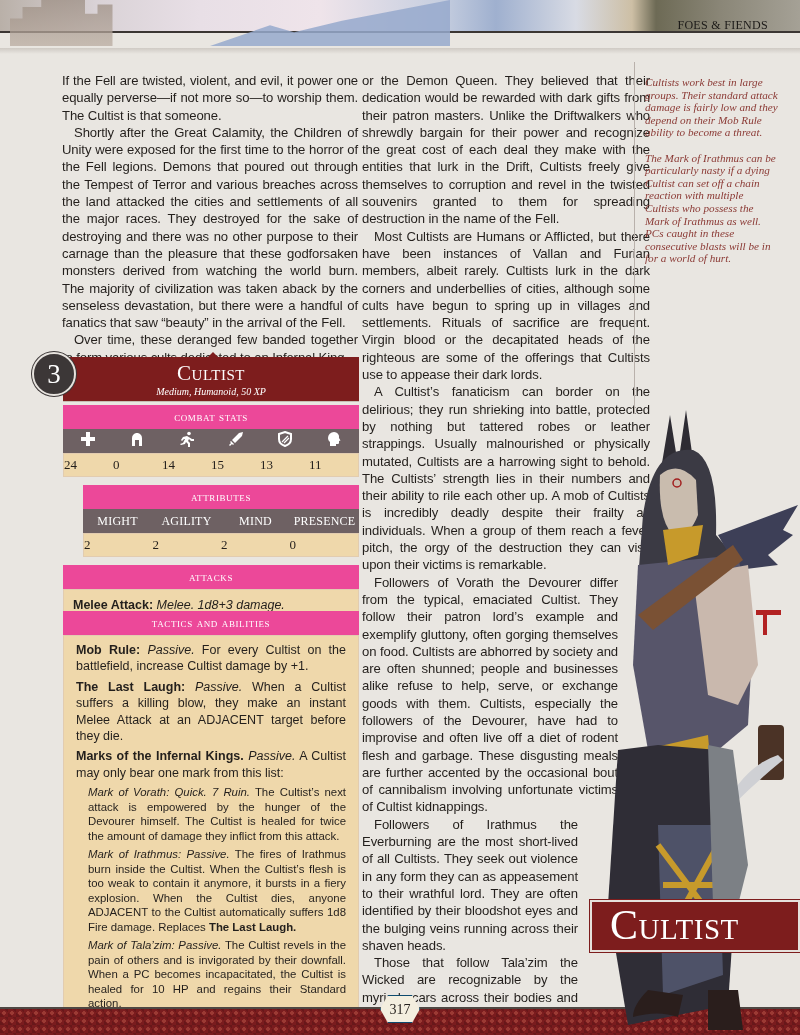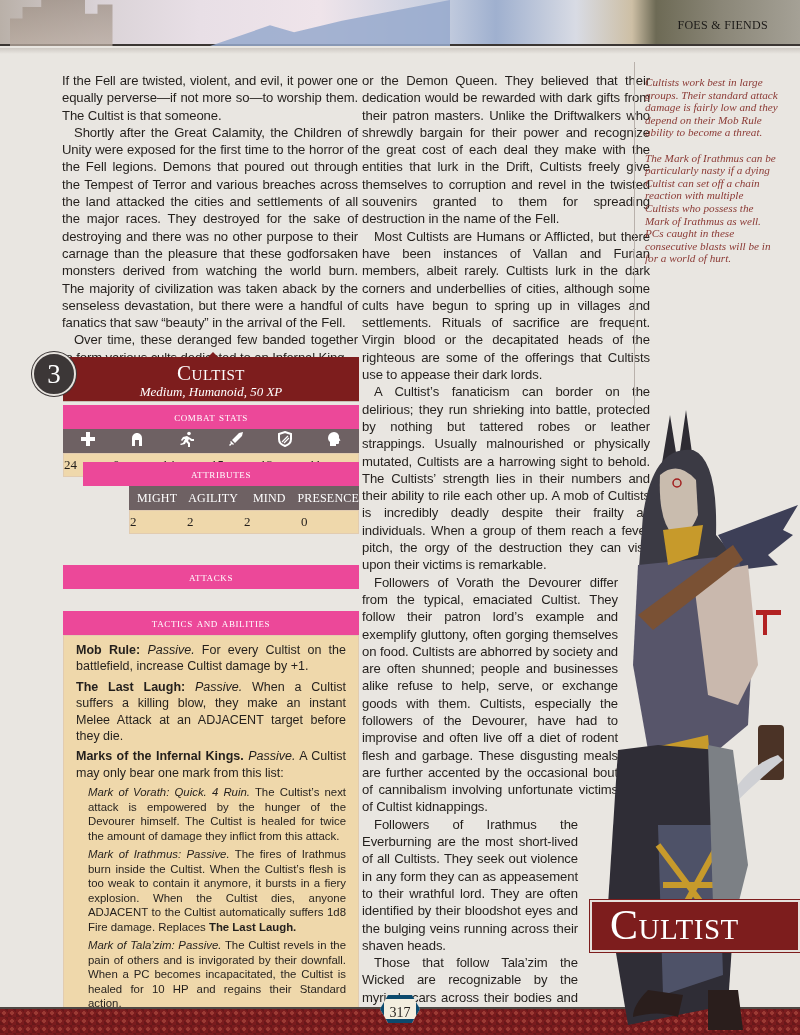--- a/index.html
+++ b/index.html
@@ -5,21 +5,21 @@
   * { box-sizing: border-box; margin: 0; padding: 0; }
   html, body { width: 800px; height: 1035px; overflow: hidden; }
   body {
     position: relative;
     background: #e9e6e1;
     font-family: "Liberation Serif", "DejaVu Serif", serif;
     color: #231f1c;
   }
   
   .header {
-    position: absolute; left: 0; top: 0; width: 800px; height: 46px;
+    position: absolute; left: 0; top: 0; width: 800px; height: 33px;
     background: linear-gradient(90deg, #b9b0a8 0%, #d9d2d6 12%, #e8dfe6 25%, #efe4ea 40%, #c7cfe0 55%, #9fb0cf 62%, #d8dbe4 72%, #cdbfa5 79%, #6d6a55 82%, #8a8677 90%, #a5a196 100%);
     border-bottom: 2px solid #3b3633;
   }
   .header .castle {
     position: absolute; left: 10px; top: 0; width: 125px; height: 46px;
     background: linear-gradient(180deg, #9d8f84, #b9aba0);
     opacity: 0.75;
     clip-path: polygon(0 100%, 0 40%, 10% 40%, 10% 15%, 25% 15%, 25% 0, 60% 0, 60% 30%, 70% 30%, 70% 10%, 82% 10%, 82% 100%);
   }
   .header .mountain {
@@ -68,38 +68,38 @@
     color: #fff; font-size: 27px; line-height: 40px; text-align: center;
     font-family: "Liberation Serif", serif; z-index: 3;
   }
   .stat-title {
     position: absolute; left: 63px; top: 357px; width: 296px; height: 44px;
     background: #7d1d1d; color: #fff; text-align: center;
     box-shadow: 0 1px 0 #c7bfb4;
   }
   .stat-title .notch { position:absolute; left:145px; top:-5px; width:0; height:0; border-left:5px solid transparent; border-right:5px solid transparent; border-bottom:5px solid #7d1d1d; }
   .stat-title .name { font-size: 21px; line-height: 24px; padding-top: 4px; font-variant: small-caps; letter-spacing: 0.5px; }
-  .stat-title .sub { font-size: 13px; font-style: italic; line-height: 13px; }
+  .stat-title .sub { font-size: 10px; font-style: italic; line-height: 13px; }
 
   .panel { position: absolute; left: 63px; width: 296px; }
   .panel-head {
     background: #ec4899; color: #fff; text-align: center;
     font-size: 13px; letter-spacing: 0.6px; font-variant: small-caps; height: 24px; line-height: 24px;
     text-transform: lowercase;
   }
   .panel-sub {
     background: #6e6163; color: #fff; height: 24px;
     display: grid; align-items: center; text-align: center;
   }
   .panel-vals {
     background: #efd8ab; height: 24px; display: grid; align-items: center; text-align: left;
     font-size: 13px; border: 1px solid #e2ccb0;
   }
   .combat .panel-sub, .combat .panel-vals { grid-template-columns: repeat(6, 1fr); }
-  .attr .panel-sub, .attr .panel-vals { grid-template-columns: repeat(4, 1fr); margin-left: 46px; }
+  .attr .panel-sub, .attr .panel-vals { grid-template-columns: repeat(4, 1fr); }
   .attr .panel-sub span { font-size: 12px; letter-spacing: 0.2px; }
   .ico { display: inline-block; width: 16px; height: 16px; }
   .panel-text {
     background: #efd8ab; padding: 6px 12px; border: 1px solid #e2ccb0;
     font-family: "Liberation Sans", sans-serif; font-size: 12.5px; line-height: 16.4px; text-align: justify;
   }
   .panel-text b { font-weight: bold; }
   .panel-text p { margin-bottom: 4px; }
   .panel-text .mark { padding-left: 12px; font-size: 11.4px; line-height: 14.5px; margin-bottom: 4px; }
 
@@ -119,21 +119,21 @@
     position: absolute; left: 0; top: 1007px; width: 800px; height: 28px;
     background-color: #7a1c1e;
     background-image:
       radial-gradient(circle at 50% 50%, #9b3a34 1.6px, transparent 2px),
       linear-gradient(45deg, rgba(0,0,0,0.15) 25%, transparent 25%, transparent 75%, rgba(0,0,0,0.15) 75%);
     background-size: 8px 8px, 8px 8px;
     border-top: 2px solid #4e4743;
   }
   .page-num {
     position: absolute; left: 380px; top: 995px; width: 40px; height: 28px;
-    background: #f3eedf; border: 4px solid #0c4a6e; z-index: 2;
+    background: #f3eedf; border: 1px solid #0c4a6e; z-index: 2;
     clip-path: polygon(20% 0, 80% 0, 100% 50%, 80% 100%, 20% 100%, 0 50%);
     text-align: center; font-size: 14px; line-height: 28px; font-family: "Liberation Serif", serif;
   }
 </style>
 </head>
 <body>
 
 <div class="header">
   <div class="castle"></div>
   <div class="mountain"></div>
@@ -195,38 +195,42 @@
   <div class="panel-vals">
     <span>24</span>
     <span>0</span>
     <span>14</span>
     <span>15</span>
     <span>13</span>
     <span>11</span>
   </div>
 </div>
 
-<div class="panel attr" style="top:462px;padding-left:20px;">
+<div class="panel attr" style="top:485px;padding-left:20px;">
   <div class="panel-head">Attributes</div>
   <div class="panel-sub" style="text-transform:uppercase;">
     <span>Might</span>
     <span>Agility</span>
     <span>Mind</span>
     <span>Presence</span>
   </div>
   <div class="panel-vals">
     <span>2</span>
     <span>2</span>
     <span>2</span>
     <span>0</span>
   </div>
 </div>
 
 <div class="panel" style="top:565px;">
   <div class="panel-head">Attacks</div>
+  <div class="panel-text" style="padding:7px 9px;">
+    <b>Melee Attack:</b>
+    <i>Melee. 1d8+3 damage.</i>
+  </div>
 </div>
 
 <div class="panel" style="top:611px;">
   <div class="panel-head">Tactics and Abilities</div>
   <div class="panel-text">
     <p>
       <b>Mob Rule:</b>
       <i>Passive.</i>
       <span>For every Cultist on the battlefield, increase Cultist damage by +1.</span>
     </p>
@@ -234,21 +238,21 @@
       <b>The Last Laugh:</b>
       <i>Passive.</i>
       <span>When a Cultist suffers a killing blow, they make an instant Melee Attack at an ADJACENT target before they die.</span>
     </p>
     <p>
       <b>Marks of the Infernal Kings.</b>
       <i>Passive.</i>
       <span>A Cultist may only bear one mark from this list:</span>
     </p>
     <p class="mark">
-      <i>Mark of Vorath: Quick. 4 Ruin.</i>
+      <i>Mark of Vorath: Quick. 7 Ruin.</i>
       <span>The Cultist’s next attack is empowered by the hunger of the Devourer himself. The Cultist is healed for twice the amount of damage they inflict from this attack.</span>
     </p>
     <p class="mark">
       <i>Mark of Irathmus: Passive.</i>
       <span>The fires of Irathmus burn inside the Cultist. When the Cultist’s flesh is too weak to contain it anymore, it bursts in a fiery explosion. When the Cultist dies, anyone ADJACENT to the Cultist automatically suffers 1d8 Fire damage. Replaces</span>
       <b>The Last Laugh.</b>
     </p>
     <p class="mark">
       <i>Mark of Tala’zim: Passive.</i>
       <span>The Cultist revels in the pain of others and is invigorated by their downfall. When a PC becomes incapacitated, the Cultist is healed for 10 HP and regains their Standard action.</span>

